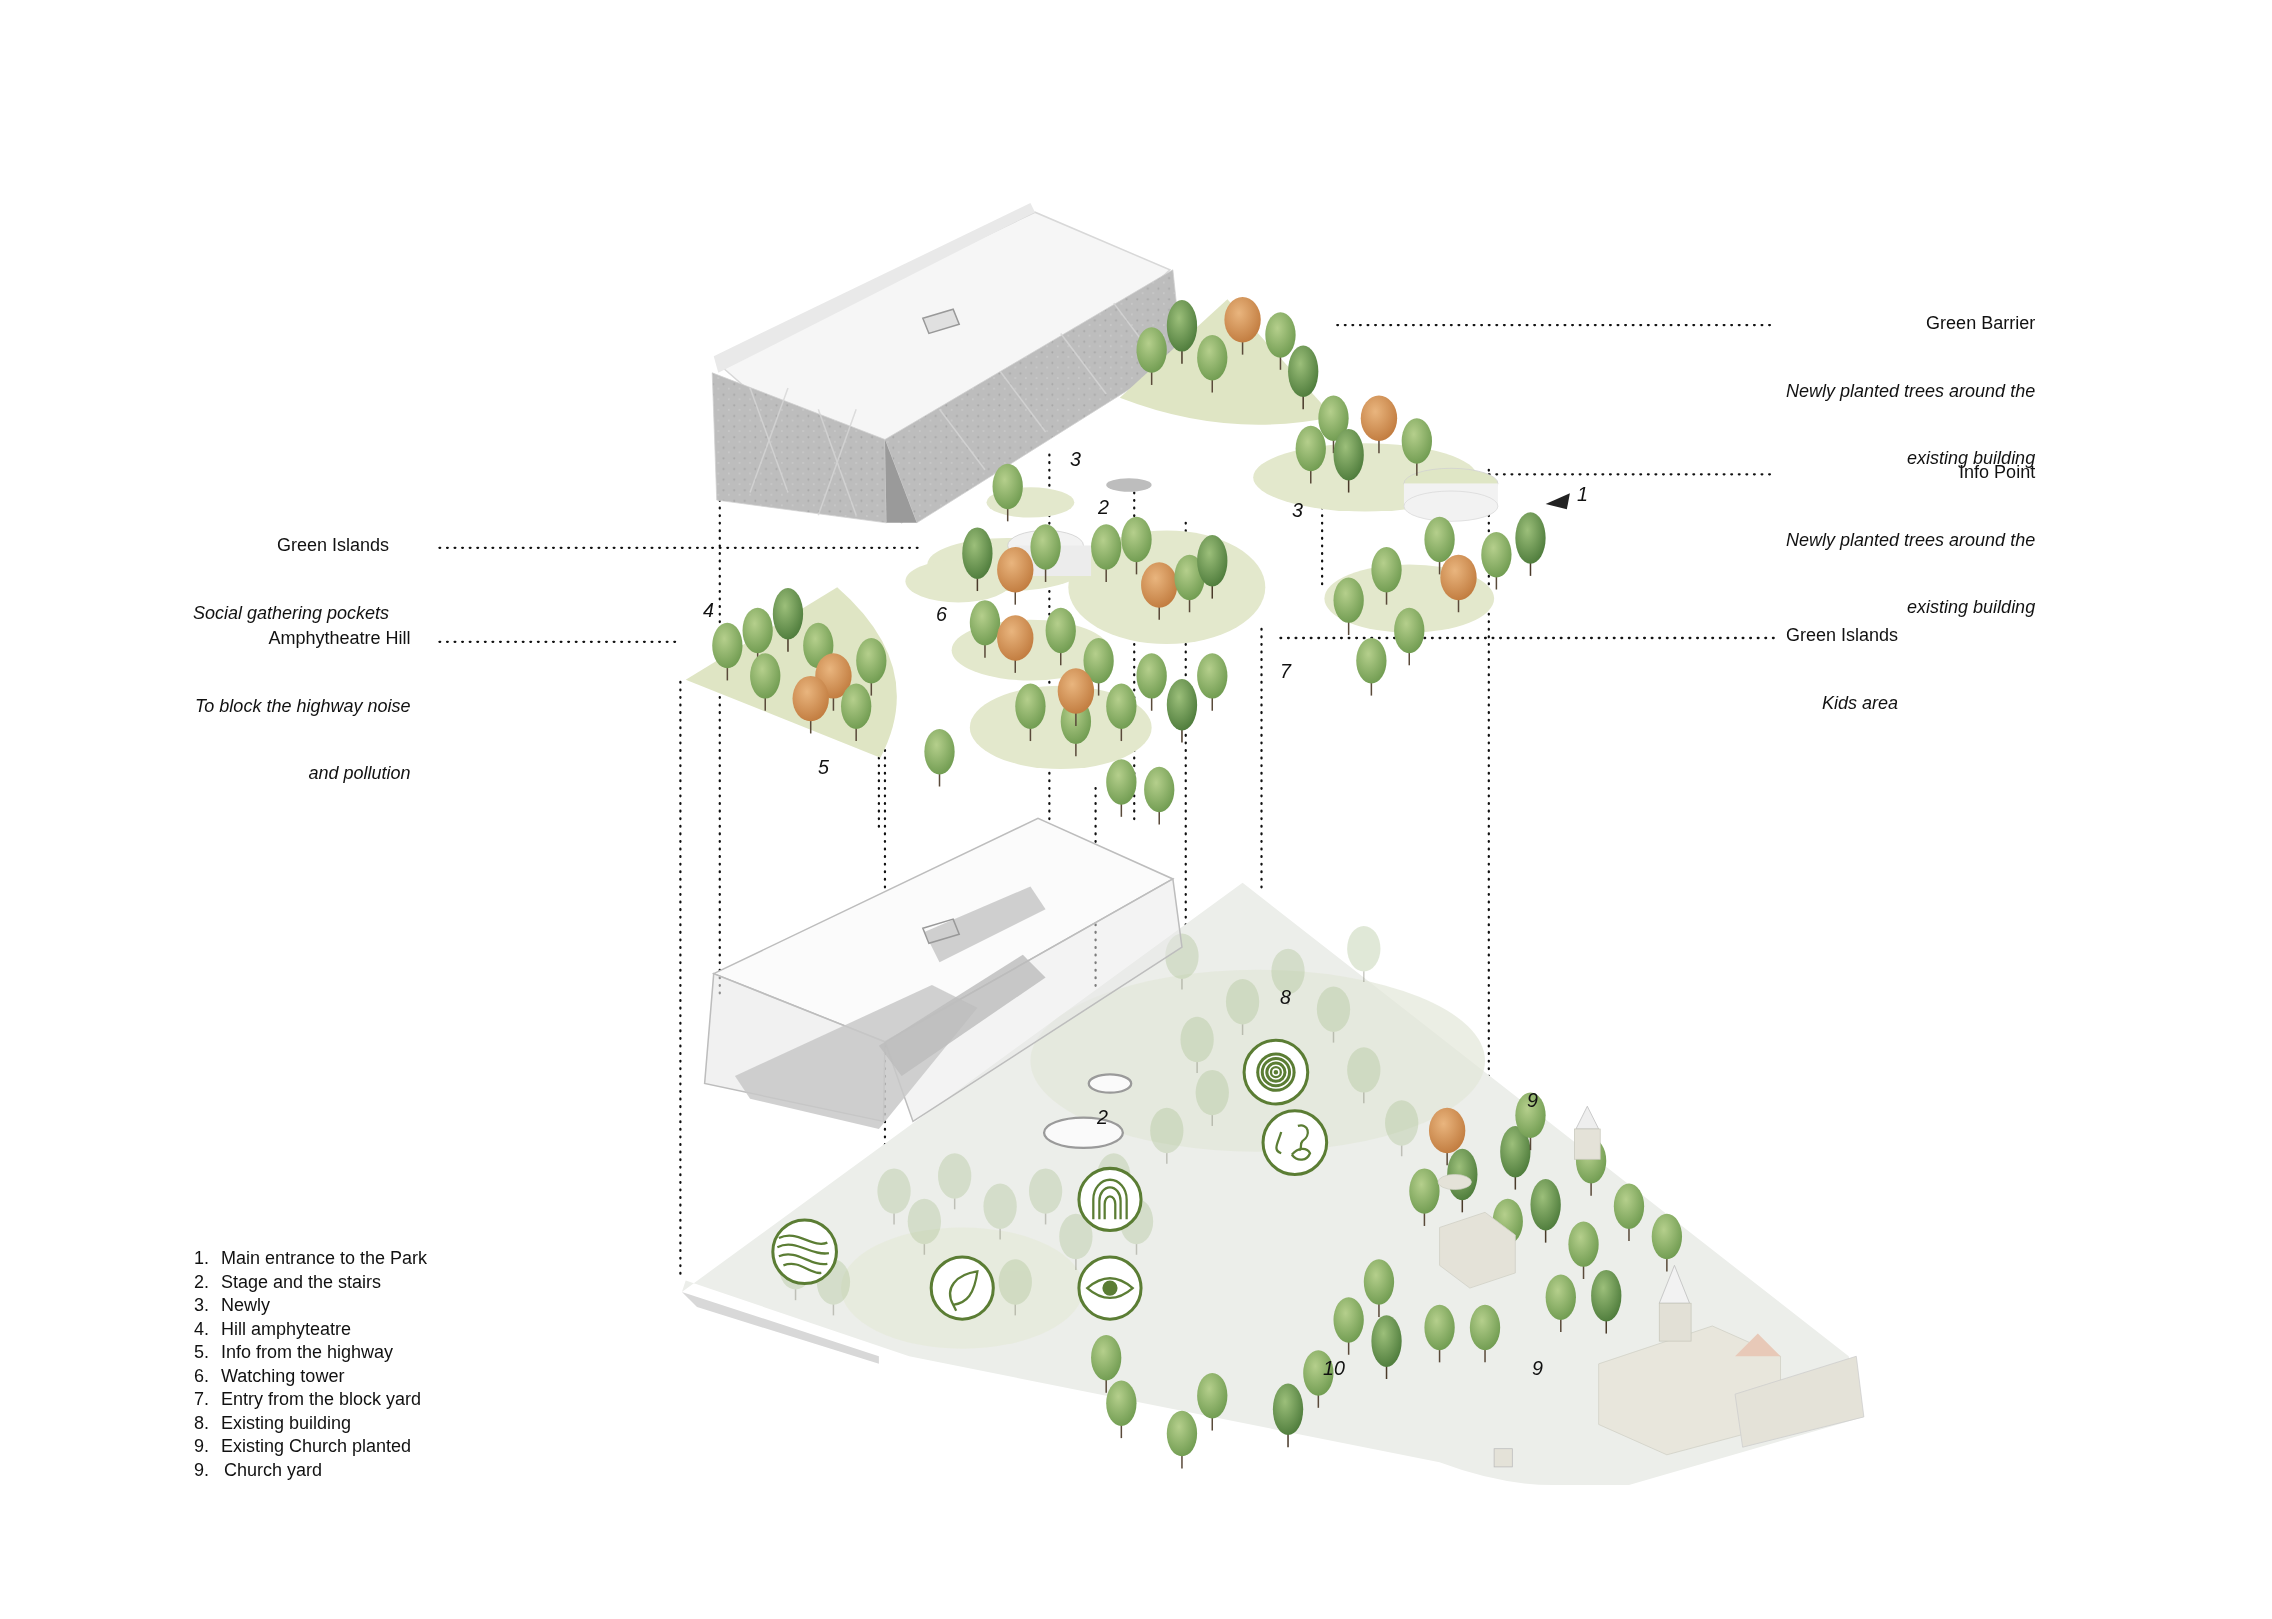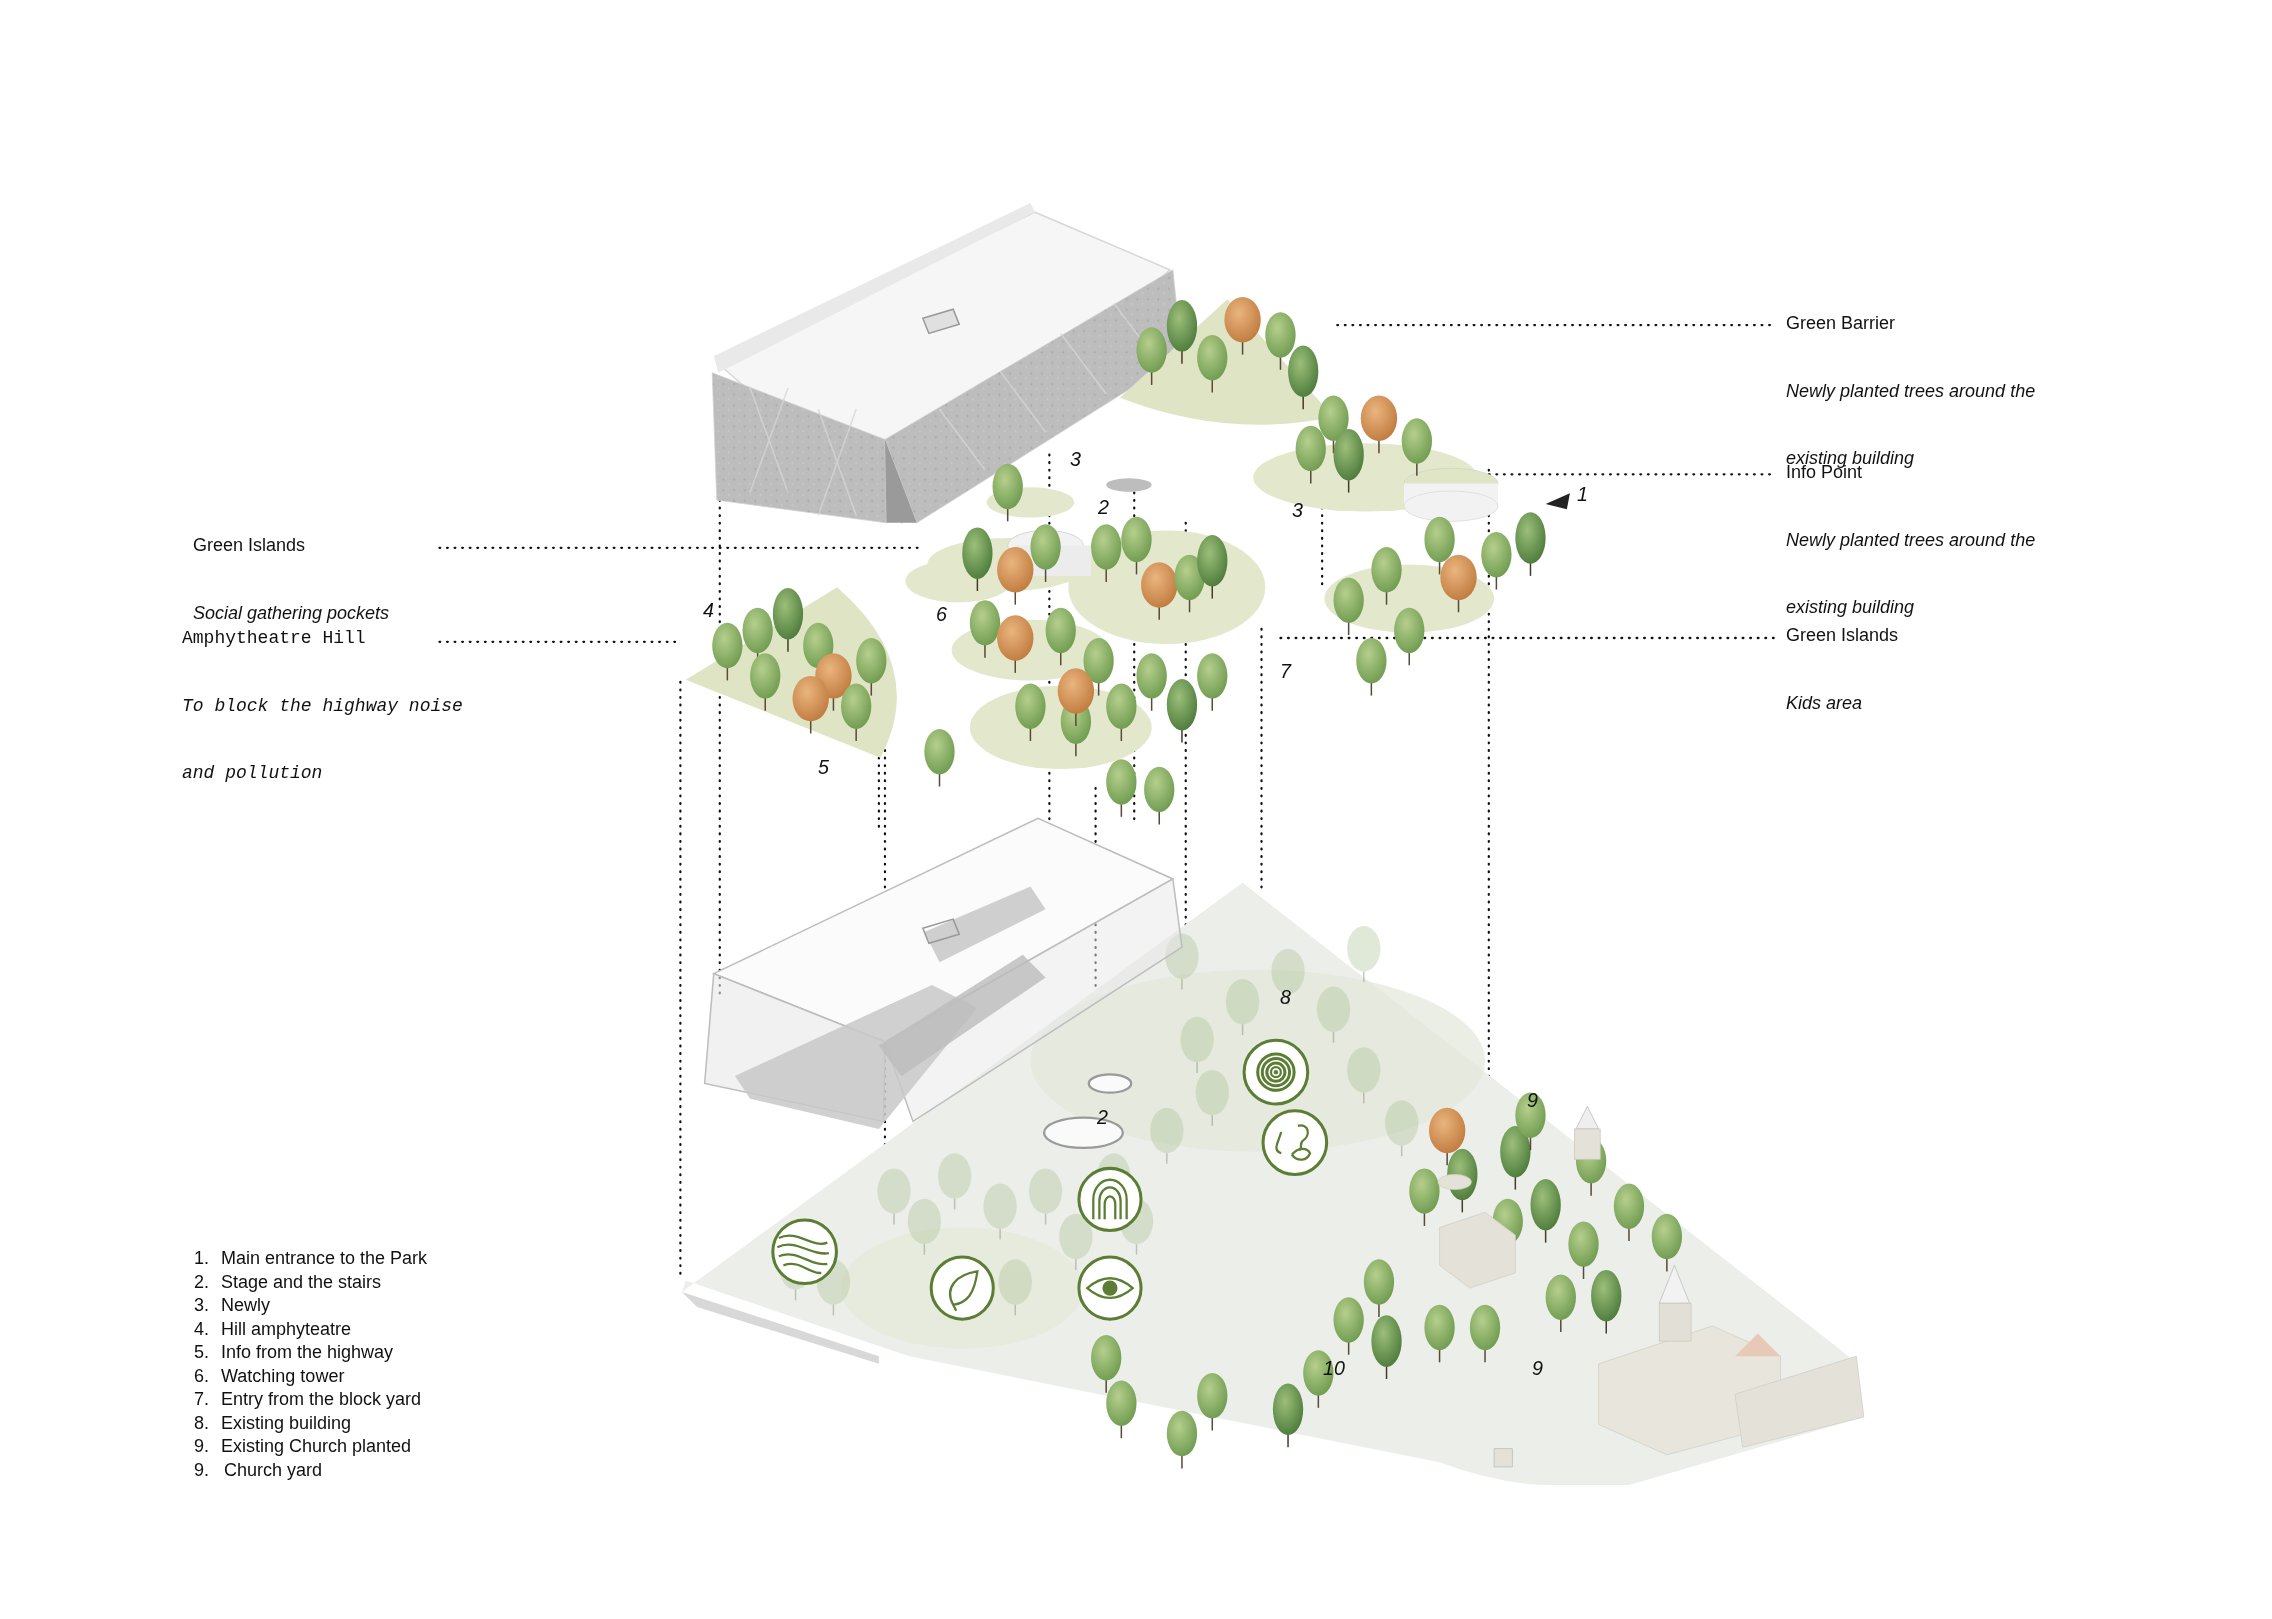--- a/index.html
+++ b/index.html
@@ -1,19 +1,19 @@
 <!DOCTYPE html>
 <html style="font-size:12px"><head>
 <meta charset="utf-8">
 <style>
   html, body { margin:0; padding:0; background:#ffffff; }
   body { width:2273px; height:1620px; position:relative; overflow:hidden;
          font-family:"Liberation Sans", "DejaVu Sans", sans-serif; color:#111; }
   #stage { position:absolute; left:0; top:0; width:2273px; height:1620px; }
-  .callout { position:absolute; font-size:18px; line-height:23.5px; }
+  .callout { position:absolute; font-size:18px; line-height:23.5px;text-align:right; }
   .callout .title { font-weight:normal; color:#111; display:block; }
   .callout .desc { font-style:italic; color:#111; display:block;margin-top:44px; }
   .marker { position:absolute; font-size:19.7px; font-style:italic; color:#111; line-height:1; }
   .legend { position:absolute; left:194px; top:1247px; font-size:18px; line-height:23.5px; }
   .legend-row { display:flex; white-space:nowrap; }
   .legend-row .num { display:inline-block; width:27px; }
   .legend-row.ten .num { width:30px; }
 </style>
 </head>
 <body>
@@ -297,21 +297,21 @@
   <span class="desc">existing building</span>
 </div>
 <div class="callout" style="left:1786px; top:624px;">
   <span class="title">Green Islands</span>
   <span class="desc">Kids area</span>
 </div>
 <div class="callout" style="left:193px; top:534px;">
   <span class="title">Green Islands</span>
   <span class="desc">Social gathering pockets</span>
 </div>
-<div class="callout" style="left:182px; top:627px;font-family:Liberation Mono, monospace;">
+<div class="callout" style="left:195px; top:627px;">
   <span class="title">Amphytheatre Hill</span>
   <span class="desc">To block the highway noise</span>
   <span class="desc">and pollution</span>
 </div>
 
 <span class="marker" style="left:1577px; top:485px;">1</span>
 <span class="marker" style="left:1098px; top:498px;">2</span>
 <span class="marker" style="left:1097px; top:1108px;">2</span>
 <span class="marker" style="left:1070px; top:450px;">3</span>
 <span class="marker" style="left:1292px; top:501px;">3</span>

